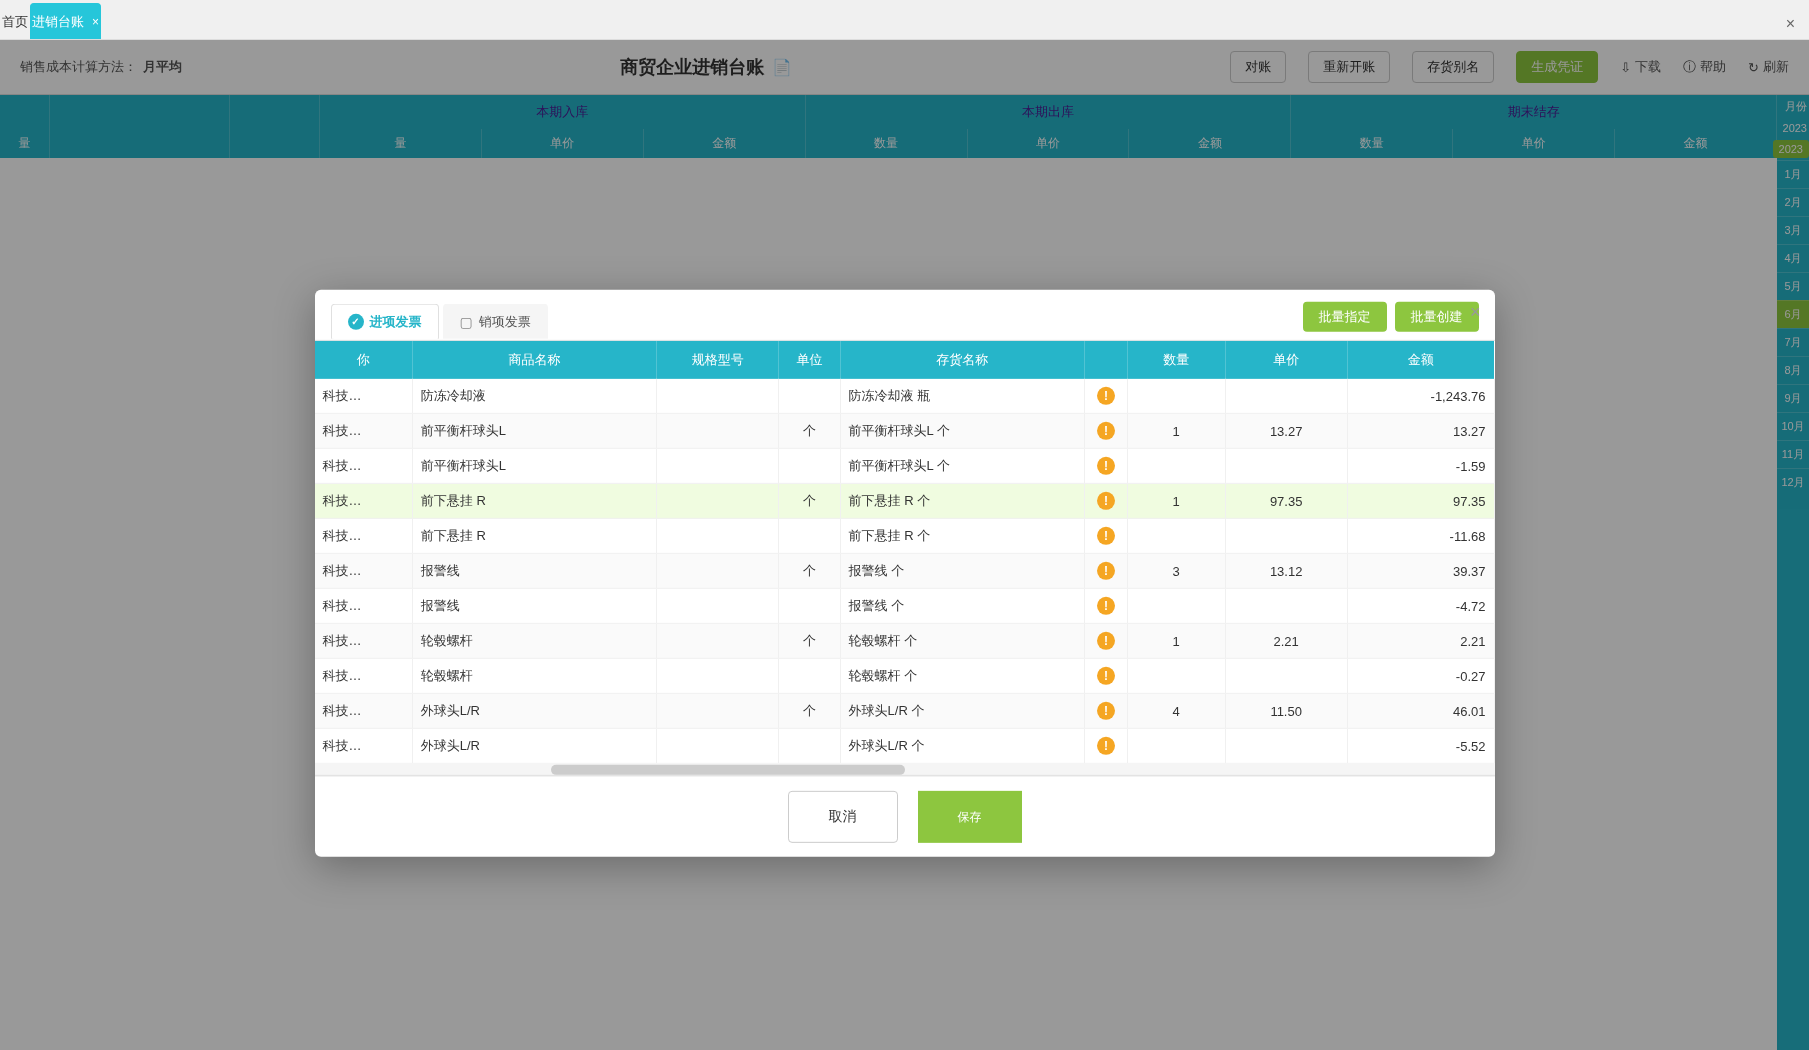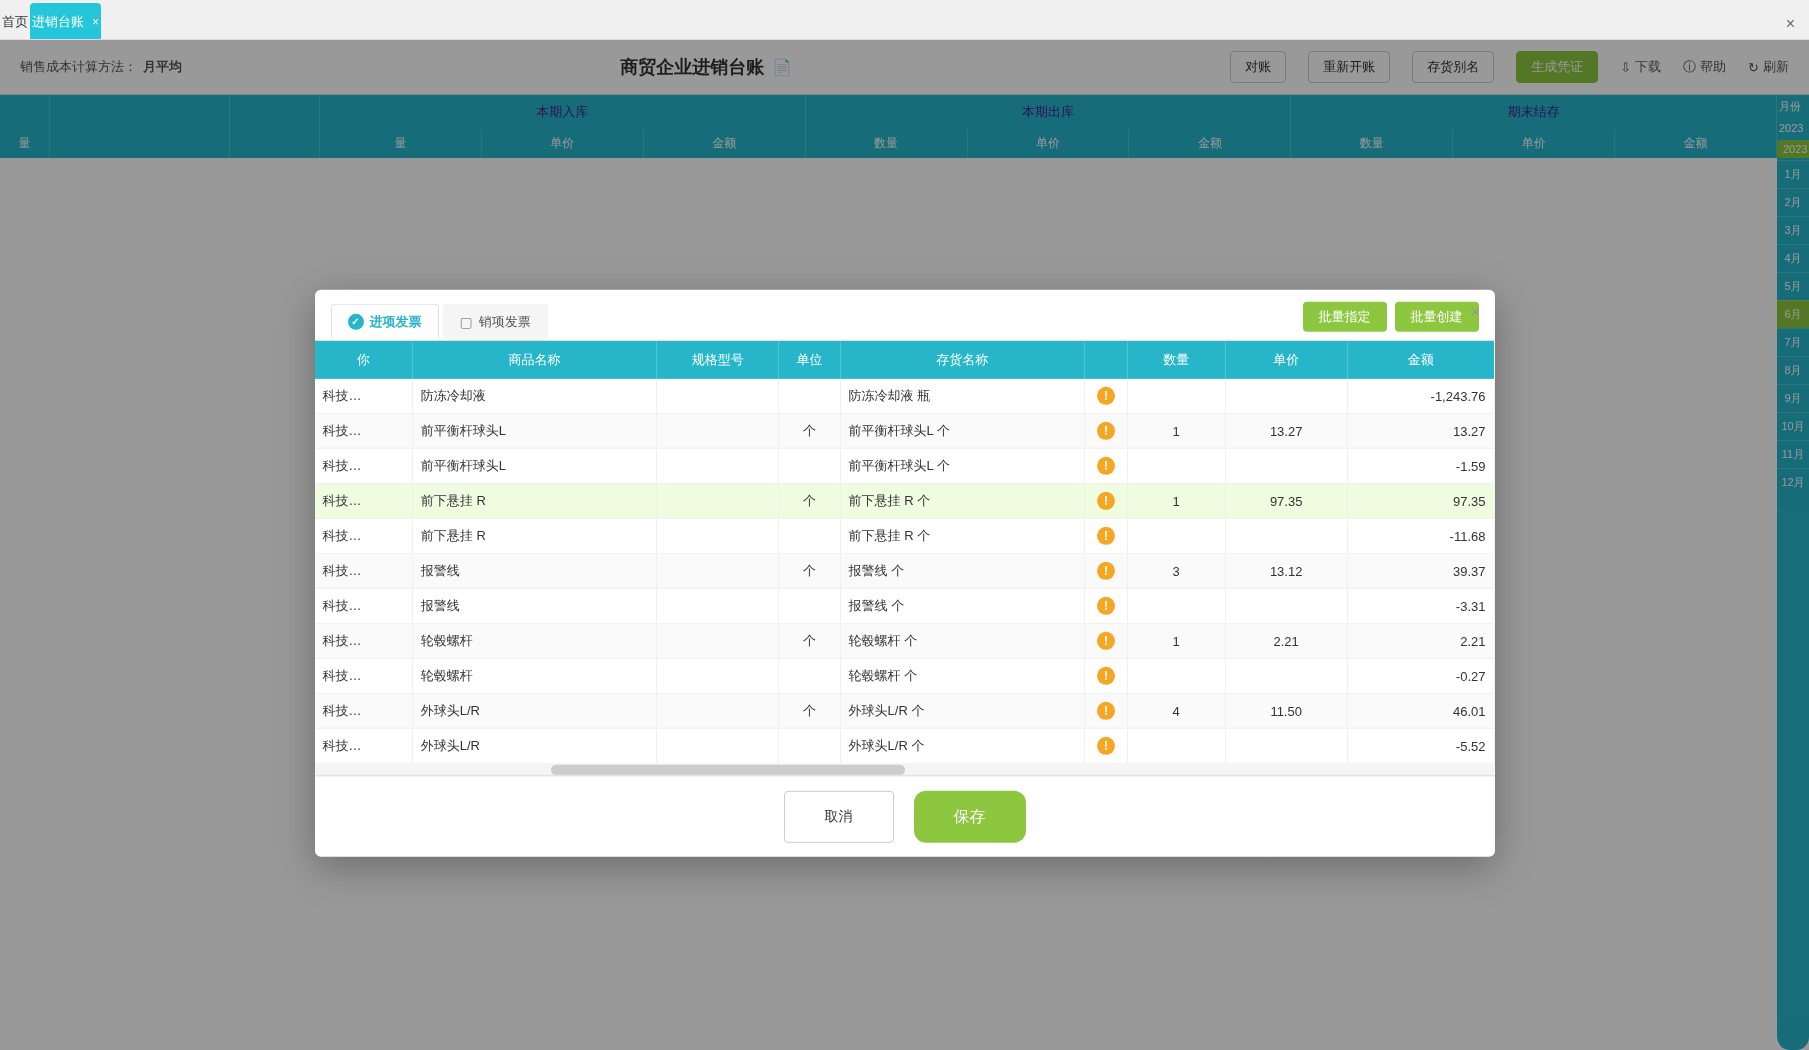--- a/index.html
+++ b/index.html
@@ -287,24 +287,24 @@
       border: 1px solid #ccc;
       border-radius: 4px;
       background: #fff;
       color: #333;
       font-size: 14px;
       cursor: pointer;
     }
     .btn-save {
       padding: 8px 40px;
       border: none;
-      border-radius: 12px;
+      border-radius: 0;
       background: #8dc63f;
       color: #fff;
-      font-size: 16px;
+      font-size: 12px;
       cursor: pointer;
     }
 
     
     .modal-scrollbar {
       height: 12px;
       background: #f5f5f5;
       position: relative;
       border-bottom: 1px solid #e0e0e0;
     }
@@ -320,22 +320,21 @@
 
     
     .month-sidebar {
       position: absolute;
       right: 0;
       top: 55px;
       width: 32px;
       background: #26b5c9;
       display: flex;
       flex-direction: column;
-      align-items: flex-start;
-      border-radius: 13px;
+      align-items: flex-end;
     }
     .year-badge {
       background: #8dc63f;
       color: #fff;
       padding: 3px 6px;
       border-radius: 3px;
       font-size: 11px;
       margin: 2px 0;
       text-align: center;
     }
@@ -545,21 +544,21 @@
     </tr>
             <tr>
       <td class="text-left">科技…</td>
       <td class="text-left">报警线</td>
       <td></td>
       <td></td>
       <td class="text-left">报警线 个</td>
       <td><span class="warning-icon">!</span></td>
       <td></td>
       <td></td>
-      <td class="text-right negative">-3.31</td>
+      <td class="text-right negative">-4.72</td>
     </tr>
             <tr>
       <td class="text-left">科技…</td>
       <td class="text-left">轮毂螺杆</td>
       <td></td>
       <td>个</td>
       <td class="text-left">轮毂螺杆 个</td>
       <td><span class="warning-icon">!</span></td>
       <td>1</td>
       <td>2.21</td>

